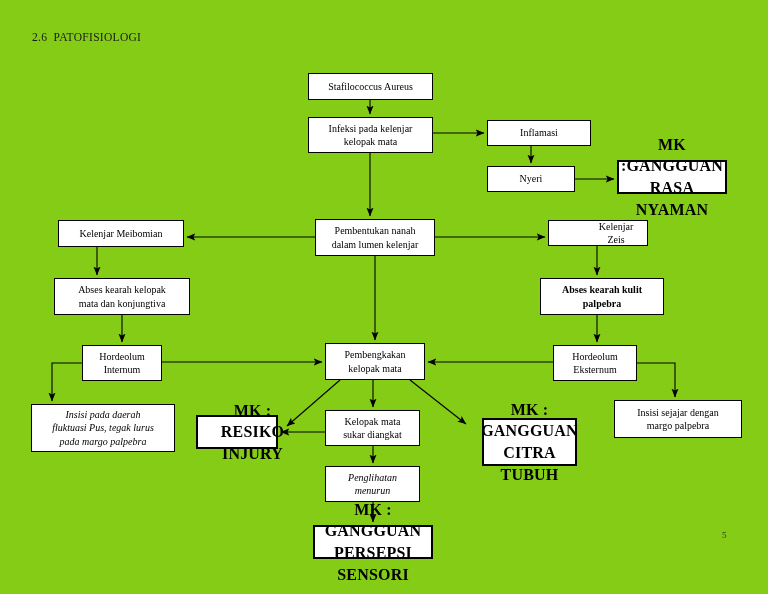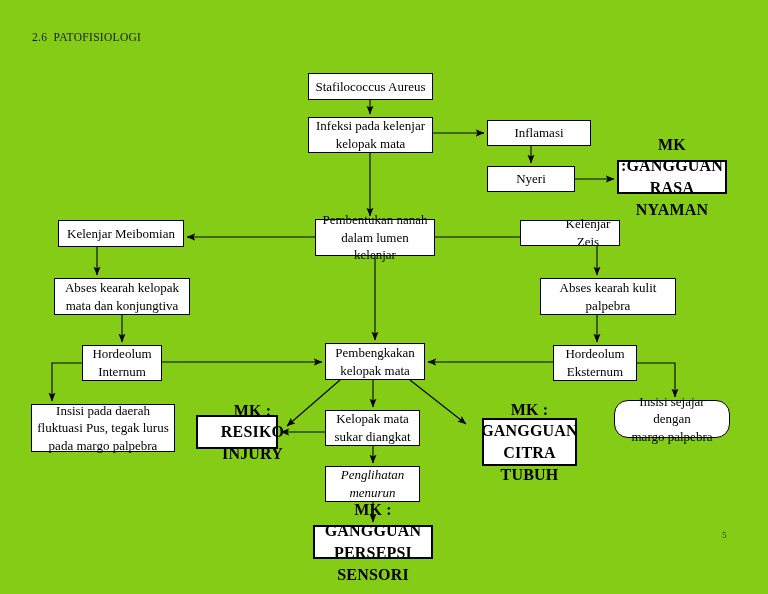--- a/index.html
+++ b/index.html
@@ -38,21 +38,21 @@
   }
   .node-box {
     position: absolute;
     box-sizing: border-box;
     border: 1px solid #000000;
     background: #ffffff;
     display: flex;
     align-items: center;
     justify-content: center;
     text-align: center;
-    font-size: 13px;
+    font-size: 10px;
     line-height: 1.35;
     color: #000000;
     padding: 2px 4px;
   }
   .node-box.emphasis {
     border: 2px solid #000000;
     font-weight: bold;
     font-size: 16px;
     letter-spacing: 0.2px;
   }
@@ -118,49 +118,49 @@
         <span class="node-text">MK :GANGGUAN
 RASA NYAMAN</span>
       </div>
       <div class="node-box" style="left: 315px; top: 219px; width: 120px; height: 37px;">
         <span class="node-text">Pembentukan nanah
 dalam lumen kelenjar</span>
       </div>
       <div class="node-box" style="left: 58px; top: 220px; width: 126px; height: 27px;">
         <span class="node-text">Kelenjar Meibomian</span>
       </div>
-      <div class="node-box" style="left: 520px; top: 220px; width: 100px; height: 26px; padding-left: 40px;">
+      <div class="node-box" style="left: 548px; top: 220px; width: 100px; height: 26px; padding-left: 40px;">
         <span class="node-text">Kelenjar Zeis</span>
       </div>
       <div class="node-box" style="left: 54px; top: 278px; width: 136px; height: 37px;">
         <span class="node-text">Abses kearah kelopak
 mata dan konjungtiva</span>
       </div>
-      <div class="node-box" style="left: 540px; top: 278px; width: 136px; height: 37px;">
+      <div class="node-box" style="left: 540px; top: 278px; width: 124px; height: 37px; font-weight: bold;">
         <span class="node-text">Abses kearah kulit
 palpebra</span>
       </div>
       <div class="node-box" style="left: 82px; top: 345px; width: 80px; height: 36px;">
         <span class="node-text">Hordeolum
 Internum</span>
       </div>
       <div class="node-box" style="left: 553px; top: 345px; width: 84px; height: 36px;">
         <span class="node-text">Hordeolum
 Eksternum</span>
       </div>
       <div class="node-box" style="left: 325px; top: 343px; width: 100px; height: 37px;">
         <span class="node-text">Pembengkakan
 kelopak mata</span>
       </div>
-      <div class="node-box" style="left: 31px; top: 404px; width: 144px; height: 48px;">
+      <div class="node-box" style="left: 31px; top: 404px; width: 144px; height: 48px; font-style: italic;">
         <span class="node-text">Insisi pada daerah
 fluktuasi Pus, tegak lurus
 pada margo palpebra</span>
       </div>
-      <div class="node-box" style="left: 614px; top: 400px; width: 116px; height: 38px; border-radius: 14px;">
+      <div class="node-box" style="left: 614px; top: 400px; width: 128px; height: 38px;">
         <span class="node-text">Insisi sejajar dengan
 margo palpebra</span>
       </div>
       <div class="node-box emphasis" style="left: 196px; top: 415px; width: 82px; height: 34px; padding-left: 35px;">
         <span class="node-text">MK : RESIKO
 INJURY</span>
       </div>
       <div class="node-box" style="left: 325px; top: 410px; width: 95px; height: 36px;">
         <span class="node-text">Kelopak mata
 sukar diangkat</span>

